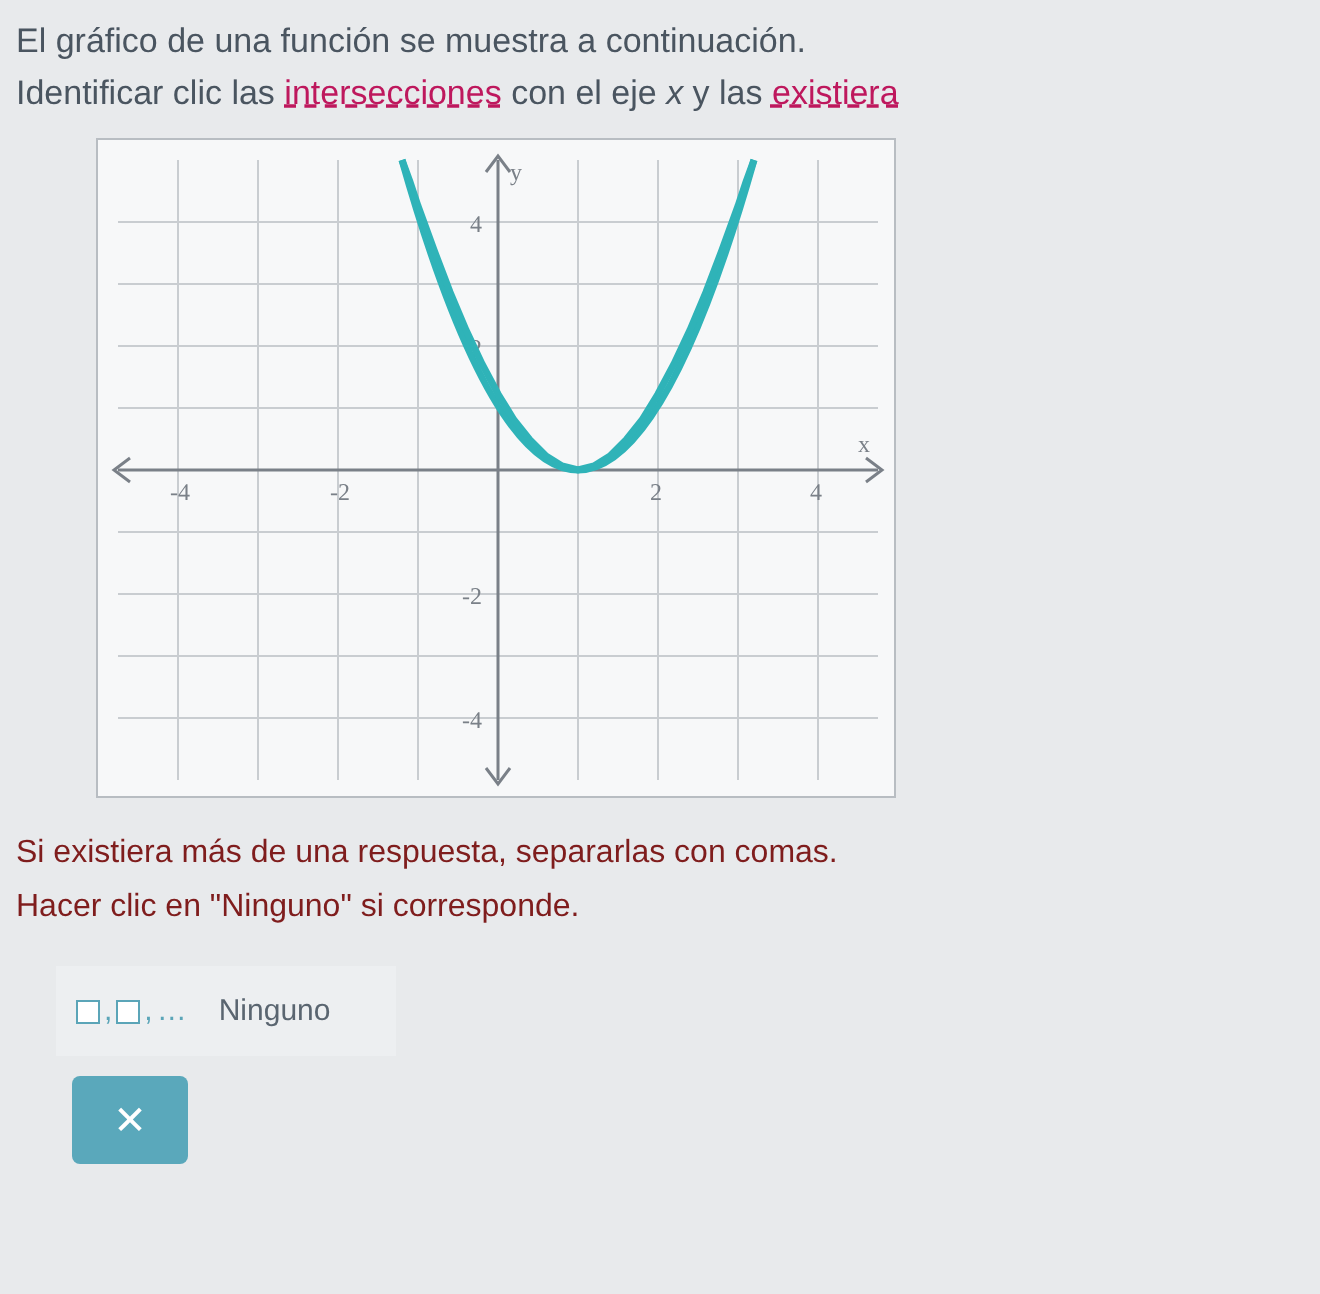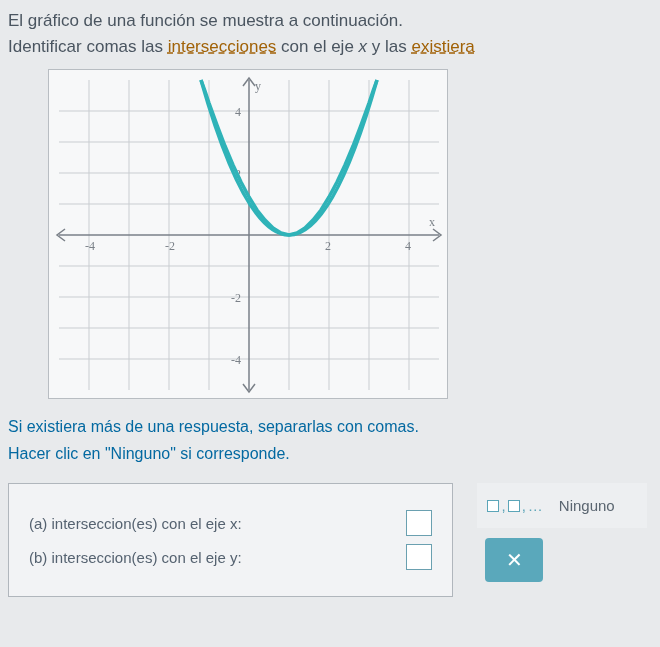--- a/index.html
+++ b/index.html
@@ -12,38 +12,38 @@
       overflow: hidden;
       padding: 8px 0 0 8px;
     }
     .prompt-text {
       font-size: 17px;
       line-height: 1.5;
       color: #4a5560;
       margin-bottom: 0;
     }
     .link-term {
-      color: #a16207;
+      color: #be185d;
       text-decoration: underline;
       text-decoration-style: dashed;
       cursor: pointer;
       text-align: center;
     }
     .italic-x { font-style: italic; }
     .chart-container {
       border: 1px solid #b8bdc2;
       background: #f7f8f9;
       width: 400px;
       height: 330px;
       margin: 10px 0 14px 40px;
       position: relative;
     }
     .instr {
       font-size: 16px;
-      color: #0369a1;
+      color: #7f1d1d;
       line-height: 1.7;
       margin-bottom: 16px;
     }
     .answer-box {
       border: 1px solid #b0b6bc;
       background: #f2f3f5;
       width: 445px;
       padding: 18px 20px;
       display: inline-block;
       vertical-align: top;
@@ -105,21 +105,21 @@
       justify-content: center;
       font-size: 20px;
     }
   </style>
 </head>
 <body>
 
 <div class="prompt-text">
   <div>El gráfico de una función se muestra a continuación.</div>
   <div>
-    <span>Identificar comas las </span><span class="link-term">intersecciones</span><span> con el eje </span><span class="italic-x">x</span><span> y las </span><span class="link-term">existiera</span>
+    <span>Identificar clic las </span><span class="link-term">intersecciones</span><span> con el eje </span><span class="italic-x">x</span><span> y las </span><span class="link-term">existiera</span>
   </div>
 </div>
 
 <div class="chart-container">
   <svg viewBox="0 0 400 330" width="400" height="330">
 
     <g stroke="#c9cdd1" stroke-width="1">
       <line x1="40" y1="10" x2="40" y2="320"></line>
       <line x1="80" y1="10" x2="80" y2="320"></line>
       <line x1="120" y1="10" x2="120" y2="320"></line>
@@ -167,30 +167,20 @@
     <polyline fill="none" stroke="#2fb3b8" stroke-width="3.5" points="152,10 156,21 160,33 168,55 176,76 184,95 192,112 200,127 208,140 216,150 224,158 232,163 240,165 248,163 256,158 264,150 272,140 280,127 288,112 296,95 304,76 312,55 320,33 324,21 328,10"></polyline>
   </svg>
 </div>
 
 <div class="instr">
   <div>Si existiera más de una respuesta, separarlas con comas.</div>
   <div>Hacer clic en "Ninguno" si corresponde.</div>
 </div>
 
 <div>
-  <div class="answer-box">
-    <div class="answer-row">
-      <span class="answer-label">(a)  interseccion(es) con el eje x:</span>
-      <input class="answer-input" type="text" style="">
-    </div>
-    <div class="answer-row">
-      <span class="answer-label">(b)  interseccion(es) con el eje y:</span>
-      <input class="answer-input" type="text" style="">
-    </div>
-  </div>
 
   <div class="side-tools">
     <div class="tool-row">
       <span class="tool-glyph">
         <span class="sq"></span>
           <span style="color:#5ba5b8;">,</span>
           <span class="sq"></span>
           <span style="color:#5ba5b8;">,</span>
           <span style="color:#5ba5b8;">…</span>
       </span>

